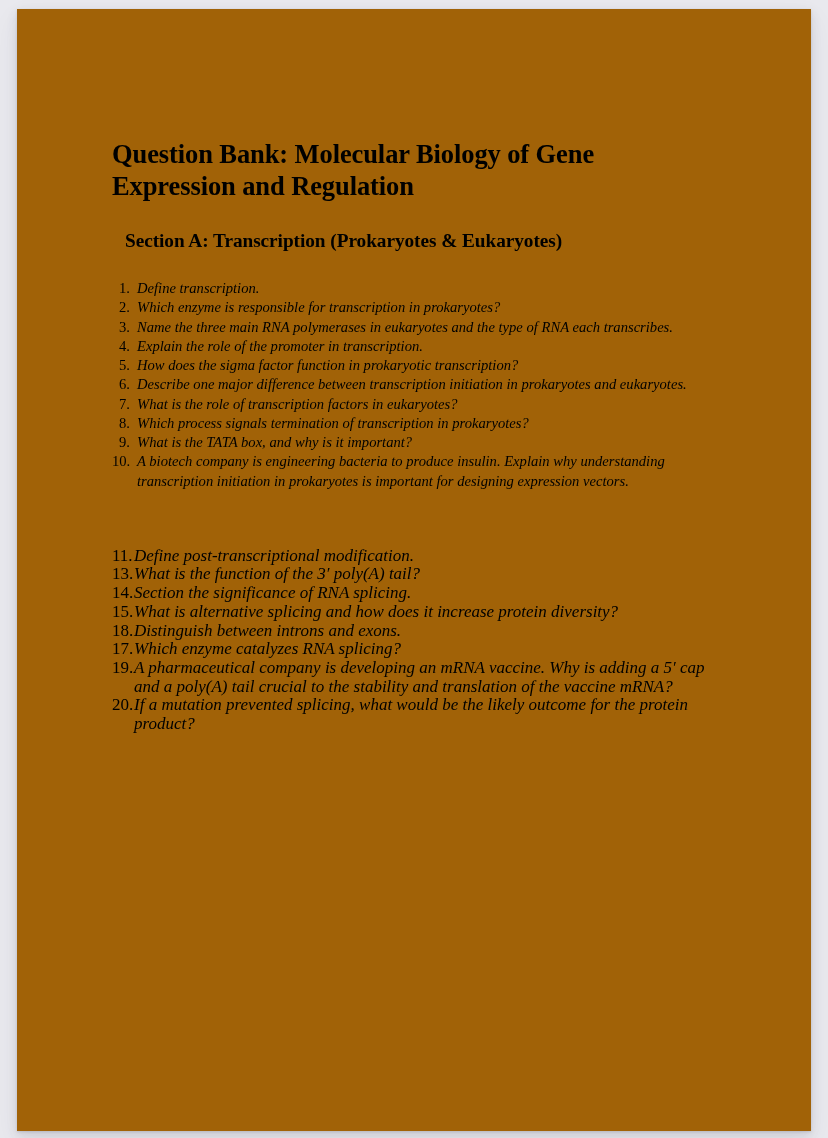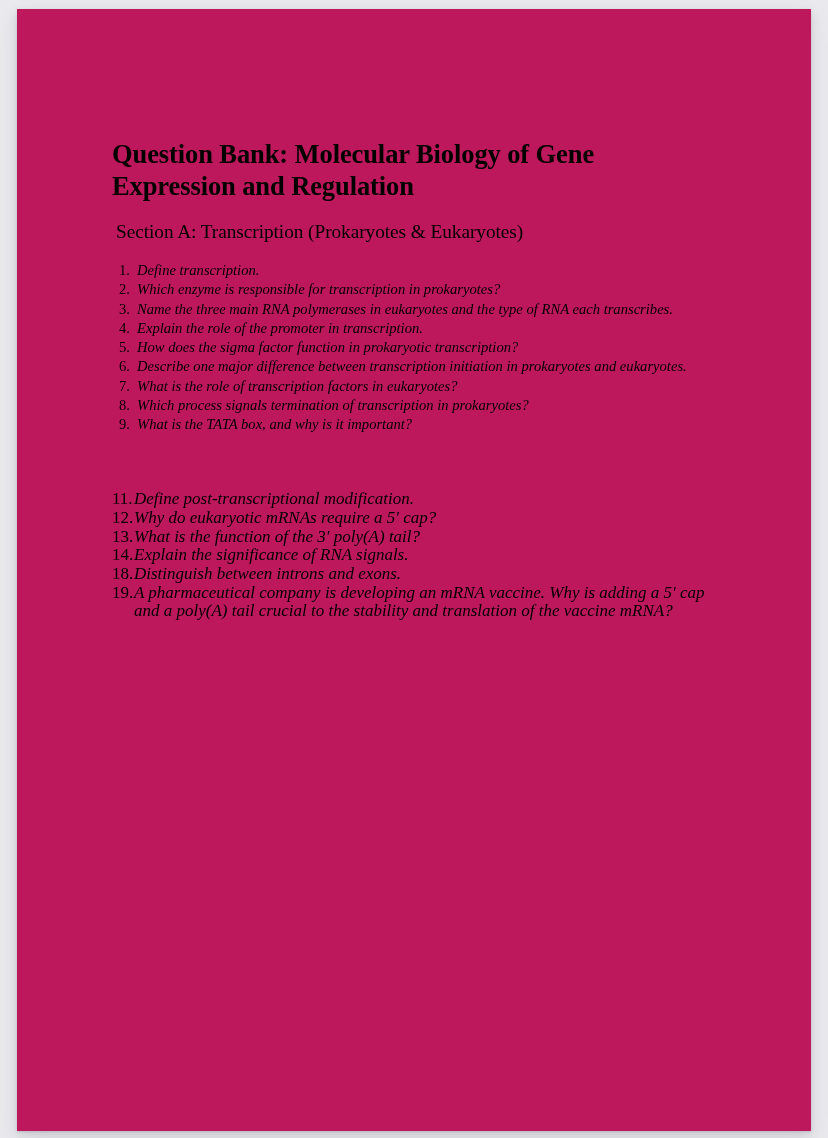--- a/index.html
+++ b/index.html
@@ -22,21 +22,21 @@
     position: absolute;
     left: 17px;
     top: 9px;
     width: 794px;
     height: 1122px;
   }
 
   .page {
     position: absolute;
     inset: 0;
-    background: #be185d;
+    background: #a16207;
     box-shadow:
       0 1px 2px rgba(60, 60, 80, 0.16),
       0 4px 10px rgba(60, 60, 80, 0.13),
       0 10px 26px rgba(60, 60, 80, 0.07);
   }
 
   .page-inner {
     position: absolute;
     left: 95px;
     top: 129px;
@@ -49,23 +49,23 @@
     line-height: 32px;
     font-weight: bold;
     color: #000000;
     margin: 0;
     letter-spacing: -0.1px;
   }
 
   .section-heading {
     font-size: 19.3px;
     line-height: 26px;
-    font-weight: normal;
-    color: #000000;
-    margin: 4px;
+    font-weight: bold;
+    color: #000000;
+    margin: 13px;
     letter-spacing: -0.05px;
   }
 
   .heading-gap-a { height: 13px; }
 
   .list-gap-a { height: 12px; }
   .list-gap-b { height: 14px; }
 
   .section-gap { height: 42px; }
 
@@ -159,49 +159,61 @@
           <span class="txt">What is the role of transcription factors in eukaryotes?</span>
         </li>
         <li>
           <span class="num">8.</span>
           <span class="txt">Which process signals termination of transcription in prokaryotes?</span>
         </li>
         <li>
           <span class="num">9.</span>
           <span class="txt">What is the TATA box, and why is it important?</span>
         </li>
+        <li>
+          <span class="num">10.</span>
+          <span class="txt">A biotech company is engineering bacteria to produce insulin. Explain why understanding transcription initiation in prokaryotes is important for designing expression vectors.</span>
+        </li>
       </ol>
 
       <div class="section-gap"></div>
 
 
       <div class="list-gap-b"></div>
 
       <ol class="qlist list-b">
         <li>
           <span class="num">11.</span>
           <span class="txt">Define post-transcriptional modification.</span>
         </li>
         <li>
-          <span class="num">12.</span>
-          <span class="txt">Why do eukaryotic mRNAs require a 5′ cap?</span>
-        </li>
-        <li>
           <span class="num">13.</span>
           <span class="txt">What is the function of the 3′ poly(A) tail?</span>
         </li>
         <li>
           <span class="num">14.</span>
-          <span class="txt">Explain the significance of RNA signals.</span>
+          <span class="txt">Section the significance of RNA splicing.</span>
+        </li>
+        <li>
+          <span class="num">15.</span>
+          <span class="txt">What is alternative splicing and how does it increase protein diversity?</span>
         </li>
         <li>
           <span class="num">18.</span>
           <span class="txt">Distinguish between introns and exons.</span>
         </li>
         <li>
+          <span class="num">17.</span>
+          <span class="txt">Which enzyme catalyzes RNA splicing?</span>
+        </li>
+        <li>
           <span class="num">19.</span>
           <span class="txt">A pharmaceutical company is developing an mRNA vaccine. Why is adding a 5′ cap and a poly(A) tail crucial to the stability and translation of the vaccine mRNA?</span>
+        </li>
+        <li>
+          <span class="num">20.</span>
+          <span class="txt">If a mutation prevented splicing, what would be the likely outcome for the protein product?</span>
         </li>
       </ol>
 
     </div>
   </div>
 </div>
 
 </body></html>

